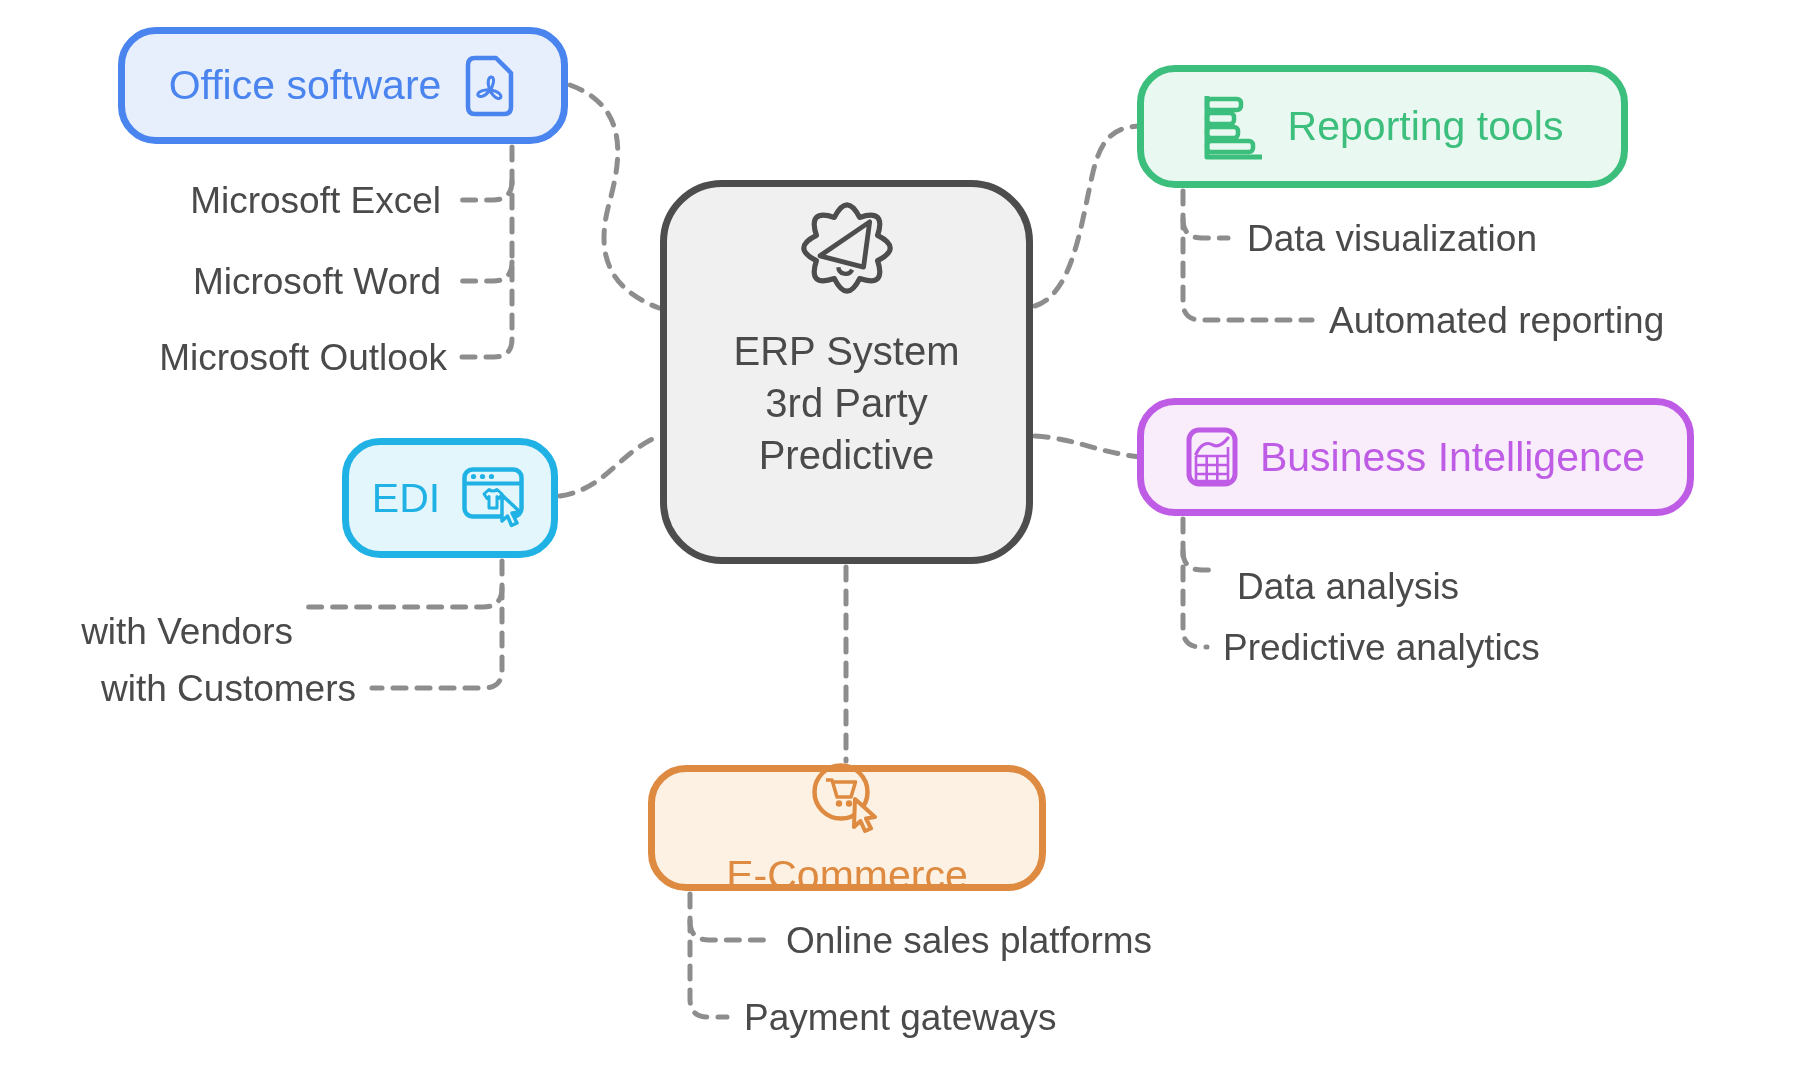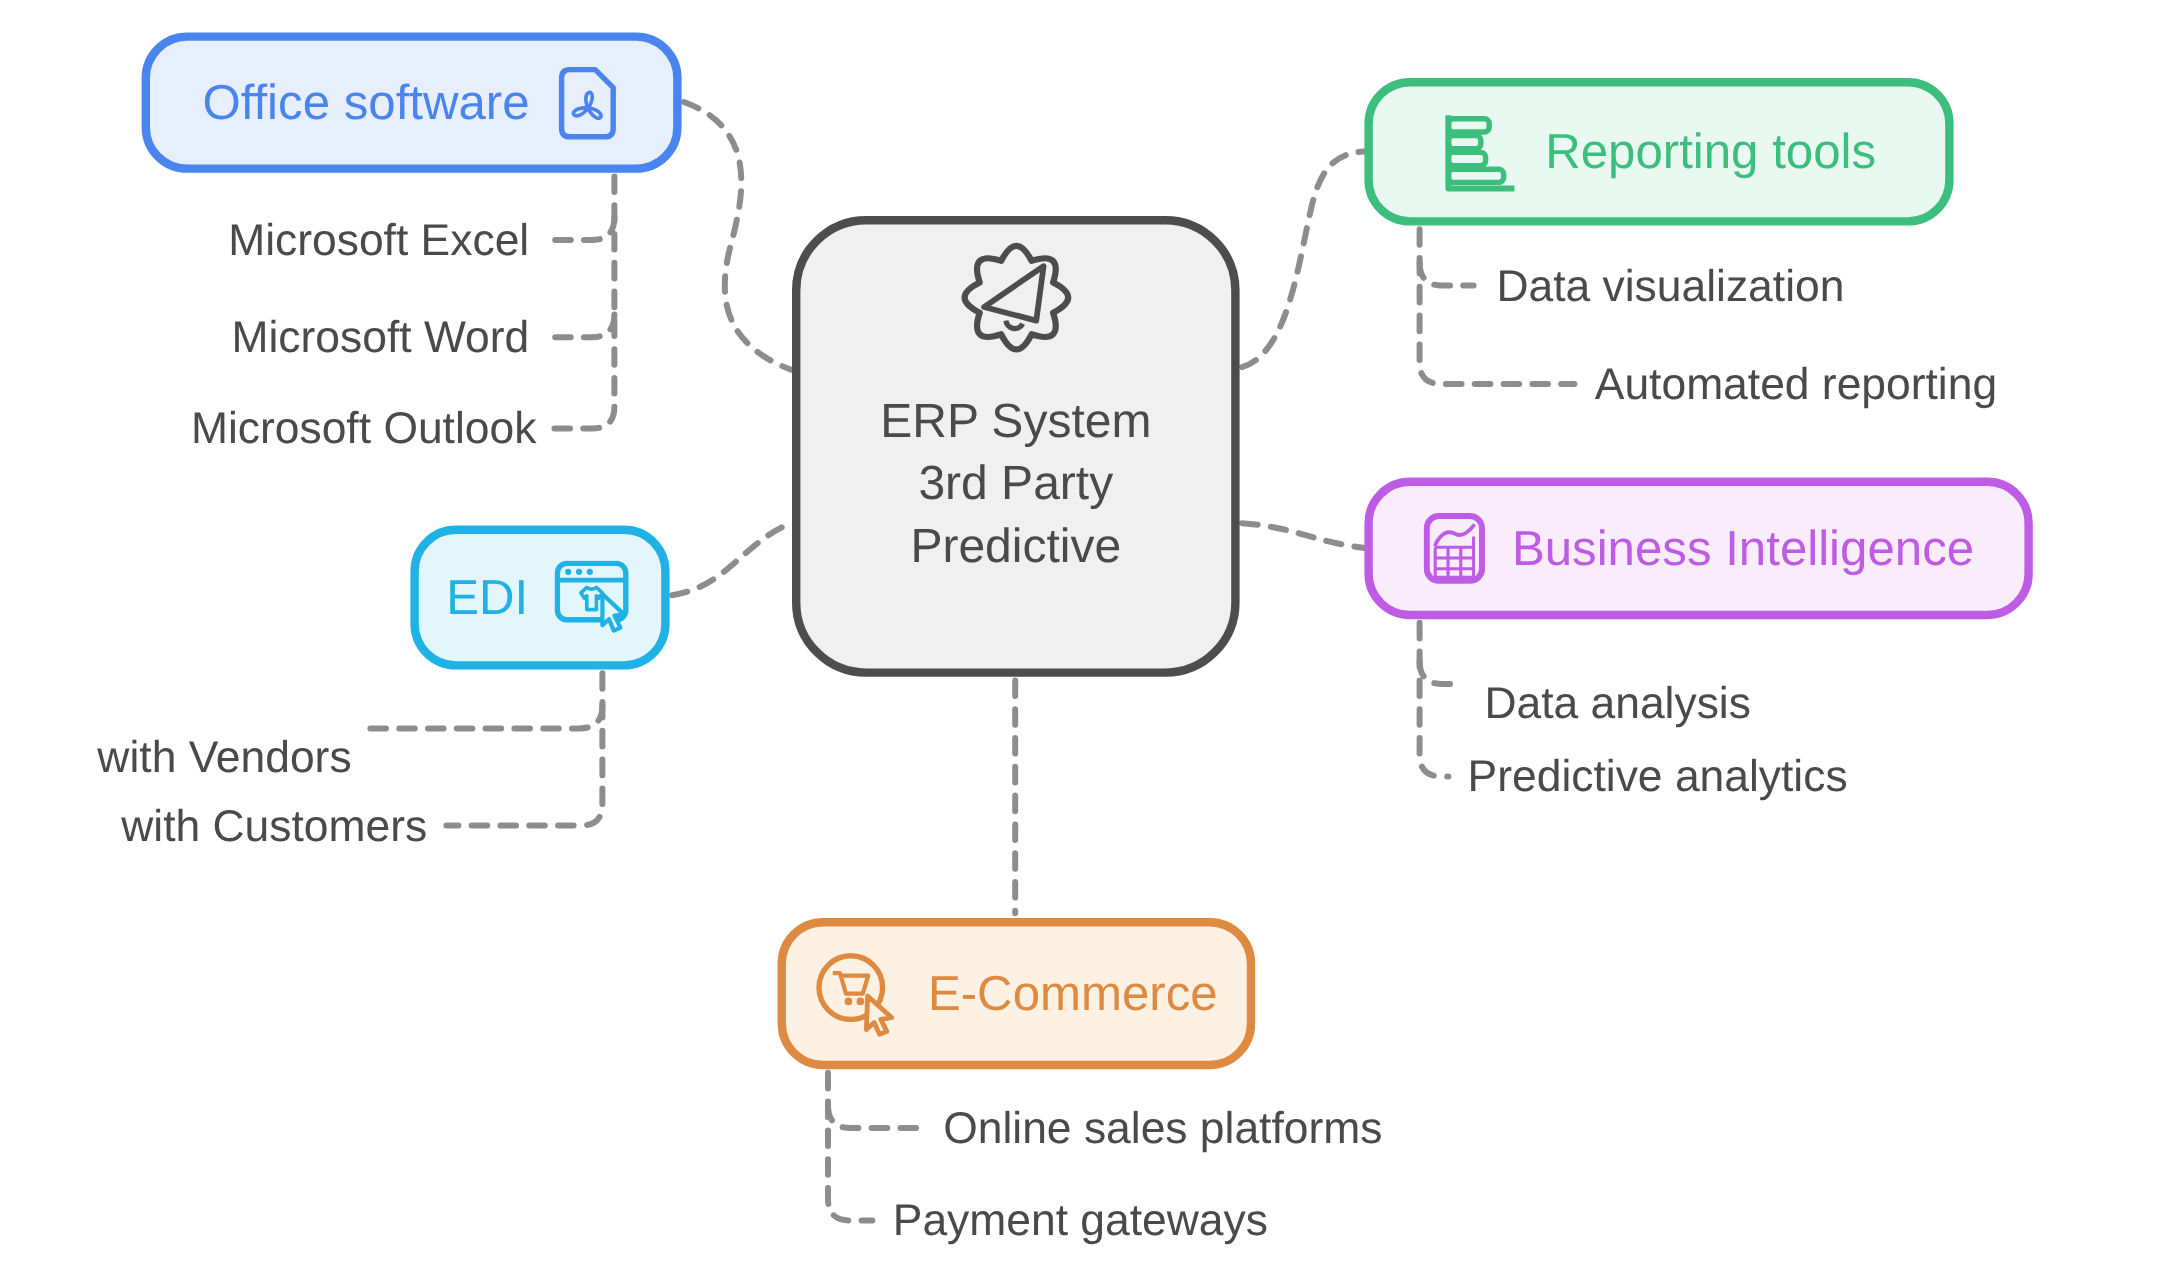--- a/index.html
+++ b/index.html
@@ -20,21 +20,21 @@
 
   .node-office{left:118px;top:27px;width:450px;height:117px;border-radius:38px;
     border-color:#4a84ef;background:#e7eefc;color:#4a84ef;}
   .node-edi{left:342px;top:438px;width:216px;height:120px;border-radius:38px;
     border-color:#20b2e4;background:#e3f6fc;color:#20b2e4;}
   .node-reporting{left:1137px;top:65px;width:491px;height:123px;border-radius:38px;
     border-color:#3cbe7c;background:#e9f8f1;color:#3cbe7c;}
   .node-bi{left:1137px;top:398px;width:557px;height:118px;border-radius:38px;
     border-color:#be5ce6;background:#f9edfc;color:#be5ce6;}
   .node-ecommerce{left:648px;top:765px;width:398px;height:126px;border-radius:38px;
-    border-color:#de8a40;background:#fcf1e2;color:#de8a40;}
+    border-color:#de8a40;background:#fcf1e2;color:#de8a40;flex-direction:column;}
 
   .node-center{
     left:660px;top:180px;width:373px;height:384px;border-radius:62px;
     border-color:#4d4d4d;background:#f0f0f0;color:#4a4a4a;
     flex-direction:column;justify-content:flex-start;
   }
   .node-center .ctext{margin-top:16px;text-align:center;font-size:40px;line-height:52px;color:#4a4a4a;}
 
   .leaf{
     position:absolute;transform:translateY(-50%);font-size:37px;color:#4a4a4a;

